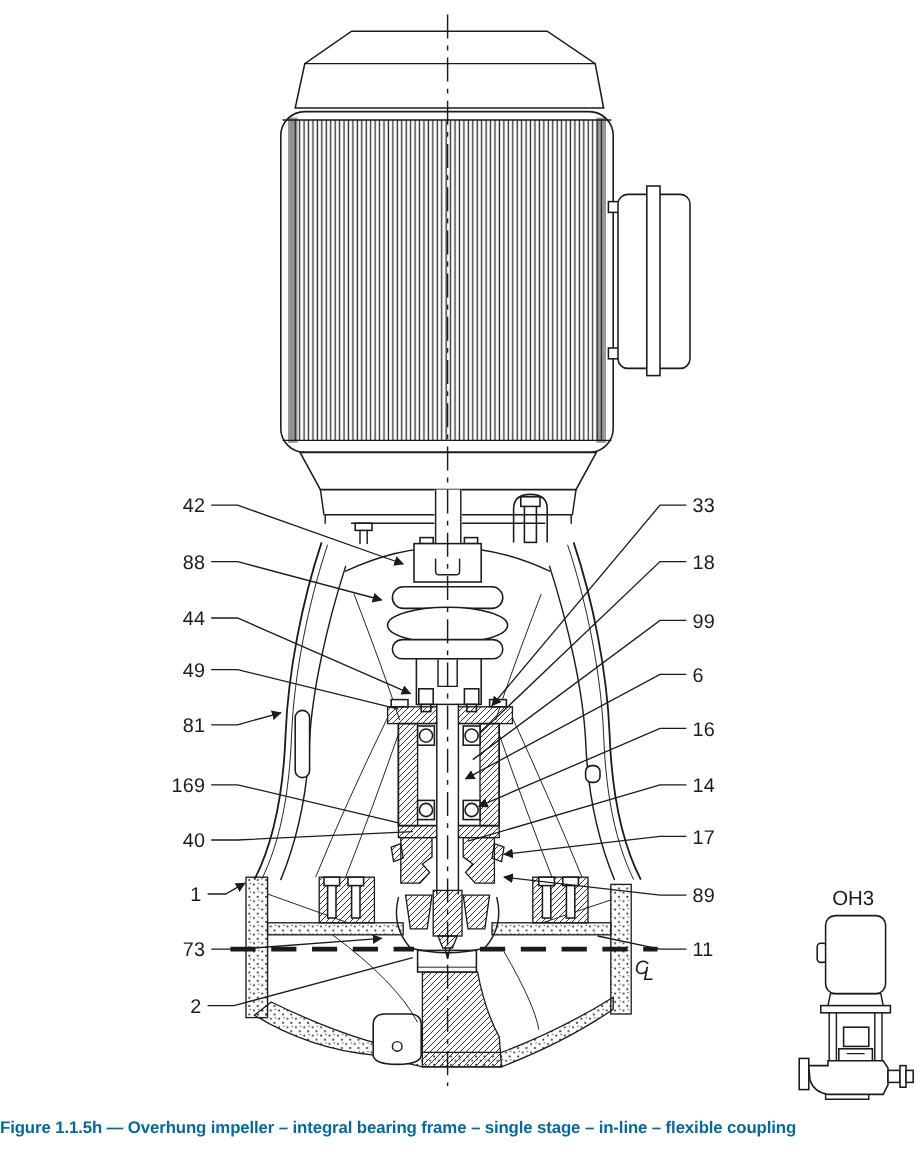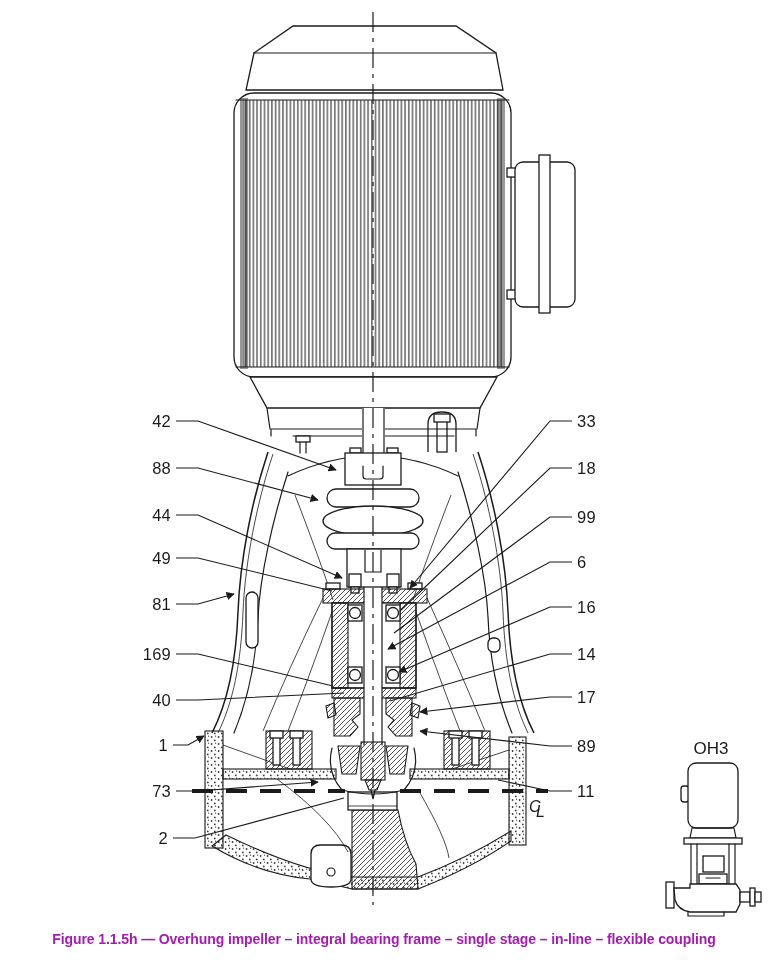--- a/index.html
+++ b/index.html
@@ -9,22 +9,22 @@
   .callout-num{font-size:16.5px;letter-spacing:.2px;}
   .typecode{font-size:17px;}
   .clsym{font-size:16px;font-style:italic;}
   .ln{stroke:#1b1b1b;stroke-width:1.2;fill:none;stroke-linecap:round;}
   .ln2{stroke:#1b1b1b;stroke-width:1.5;fill:none;}
   .thin{stroke:#1b1b1b;stroke-width:.8;fill:none;}
   .w{fill:#ffffff;stroke:#1b1b1b;stroke-width:1.3;}
   .h{fill:url(#hatch);stroke:#1b1b1b;stroke-width:1.1;}
   .s{fill:url(#stipple);stroke:#1b1b1b;stroke-width:1.1;}
   .leader{stroke:#1b1b1b;stroke-width:1.1;fill:none;}
-  #caption{position:absolute;left:0;top:931px;width:768px;text-align:center;
-           font-size:14px;font-weight:bold;color:#a21caf;letter-spacing:-0.1px;}
+  #caption{position:absolute;left:0;top:931px;width:768px;text-align:left;
+           font-size:14px;font-weight:bold;color:#0369a1;letter-spacing:-0.1px;}
 </style>
 </head>
 <body>
 
 <div id="stage">
 <svg width="768" height="963" viewBox="0 0 768 963">
   <defs>
     <pattern id="fins" width="3.7" height="10" patternUnits="userSpaceOnUse">
       <path d="M1.8,0 V10" stroke="#2a2a2a" stroke-width="1.1"></path>
     </pattern>

